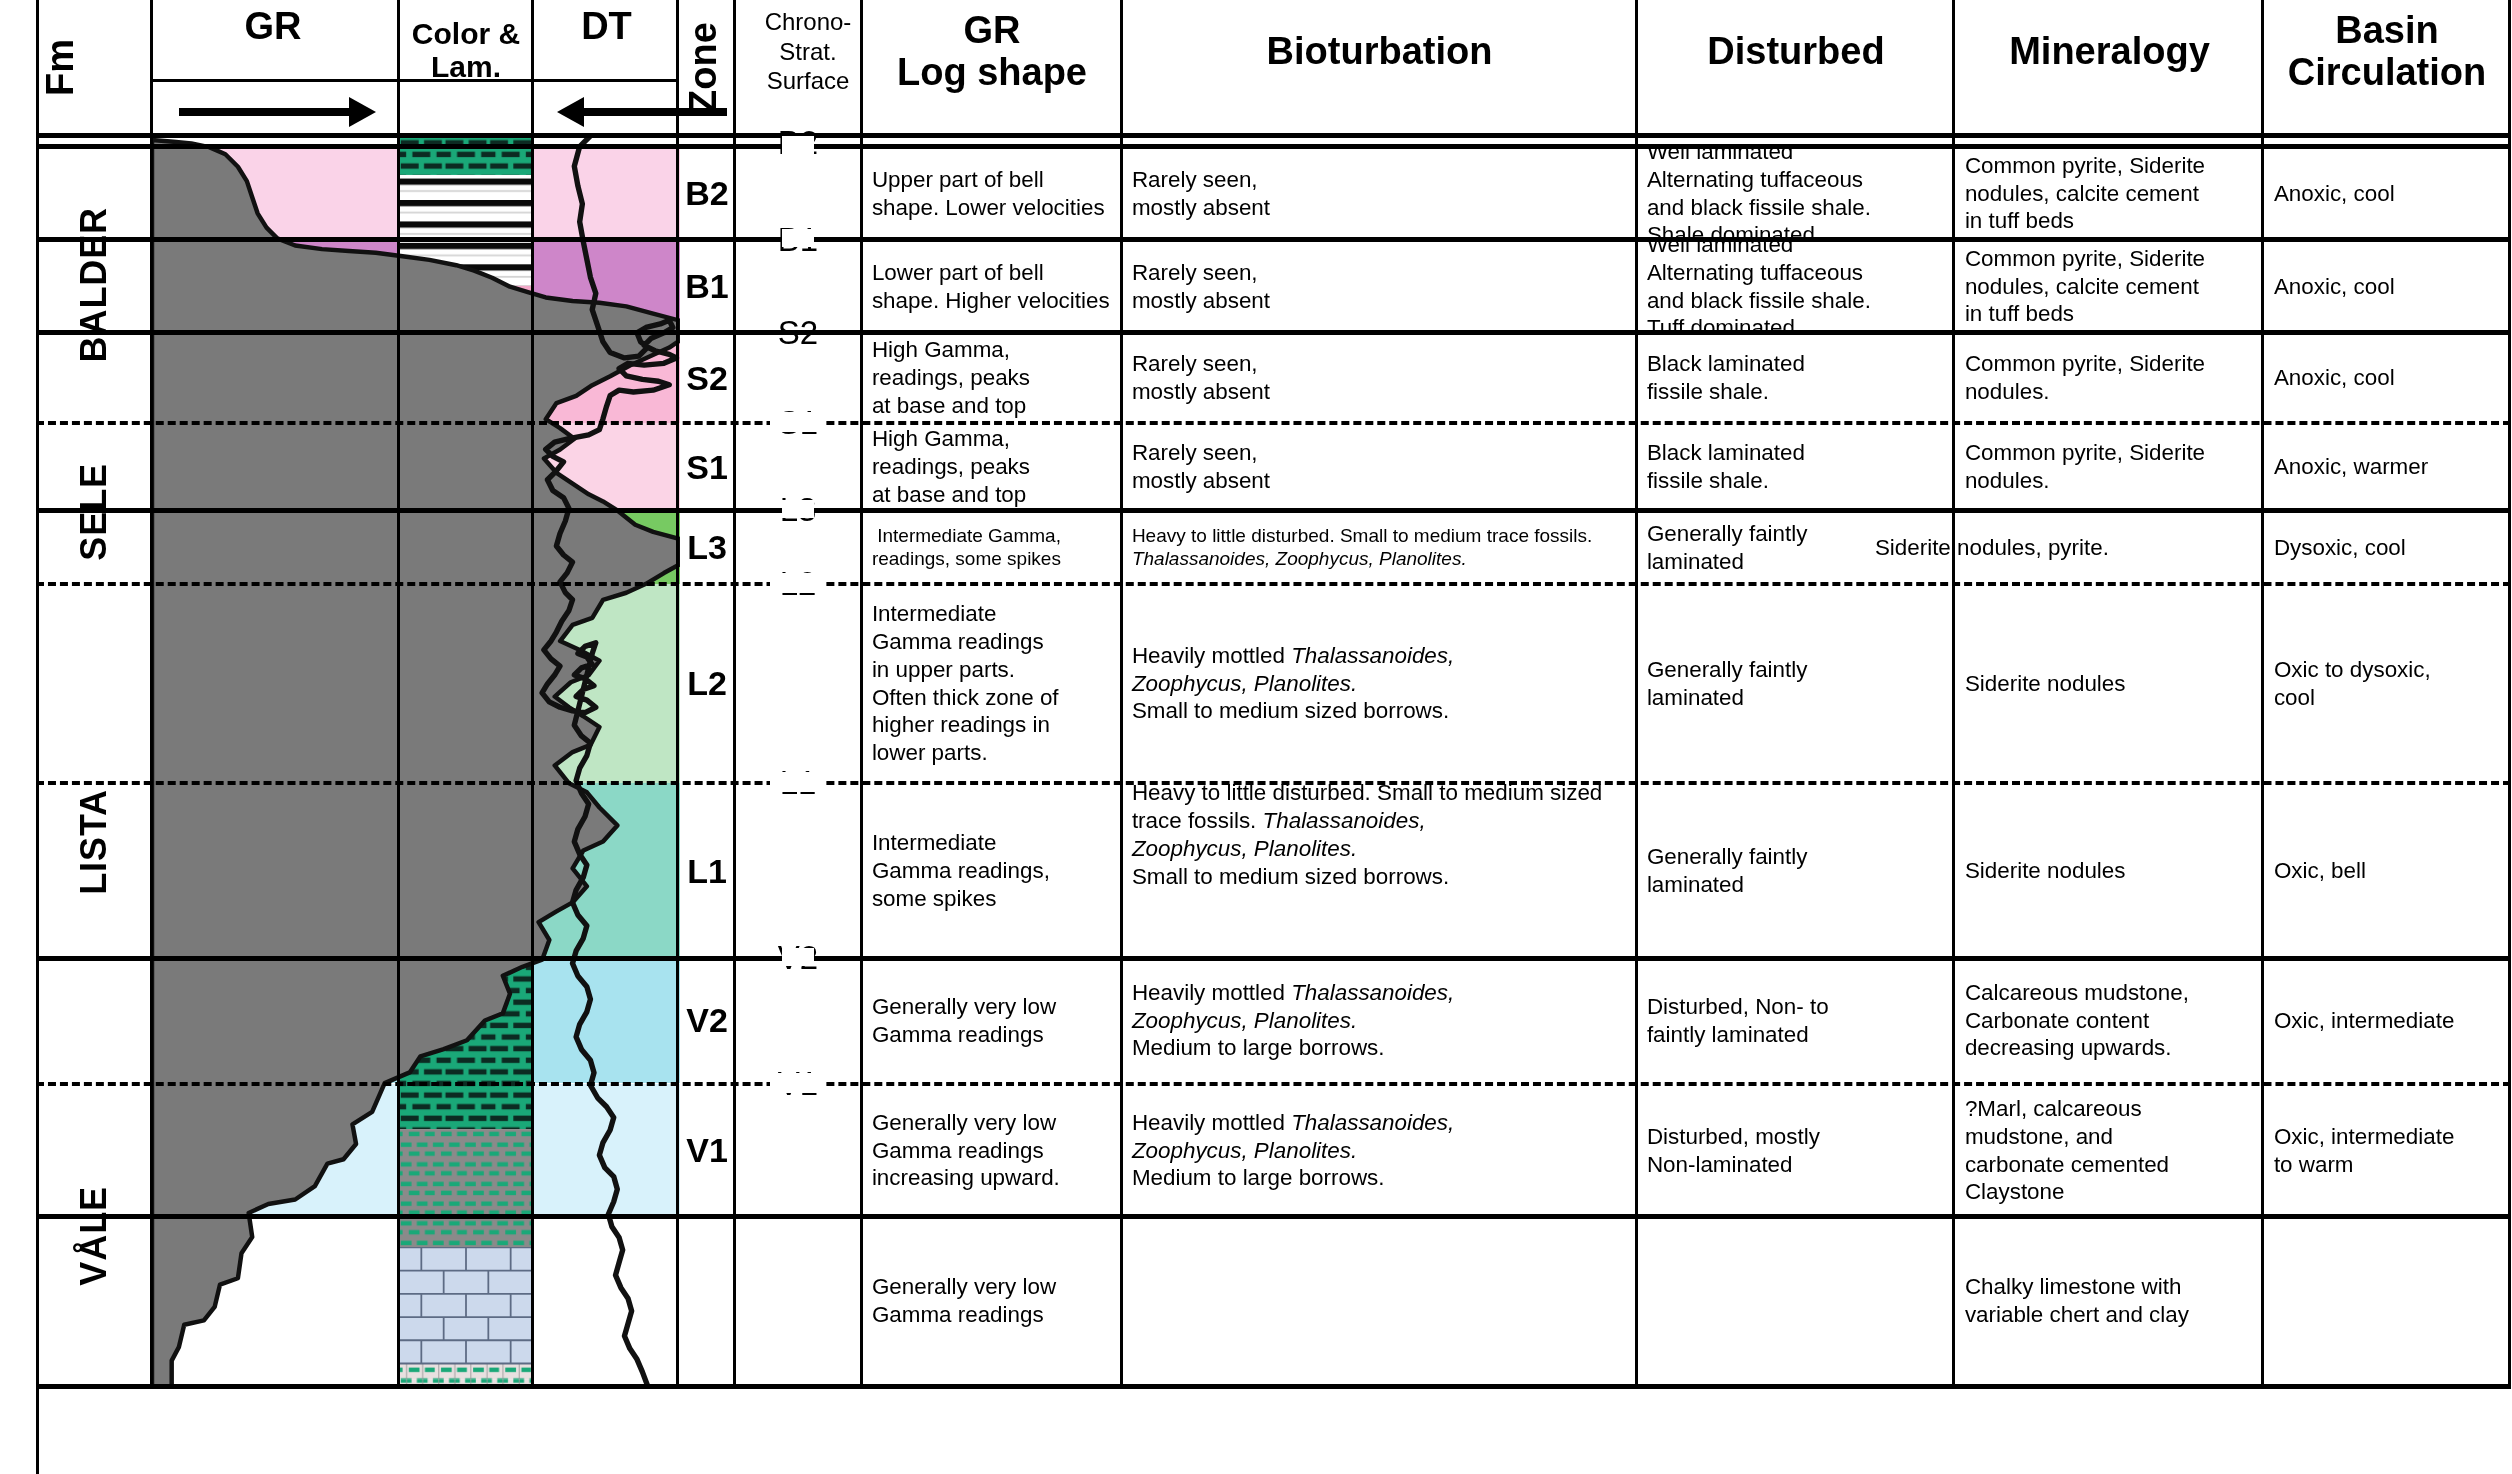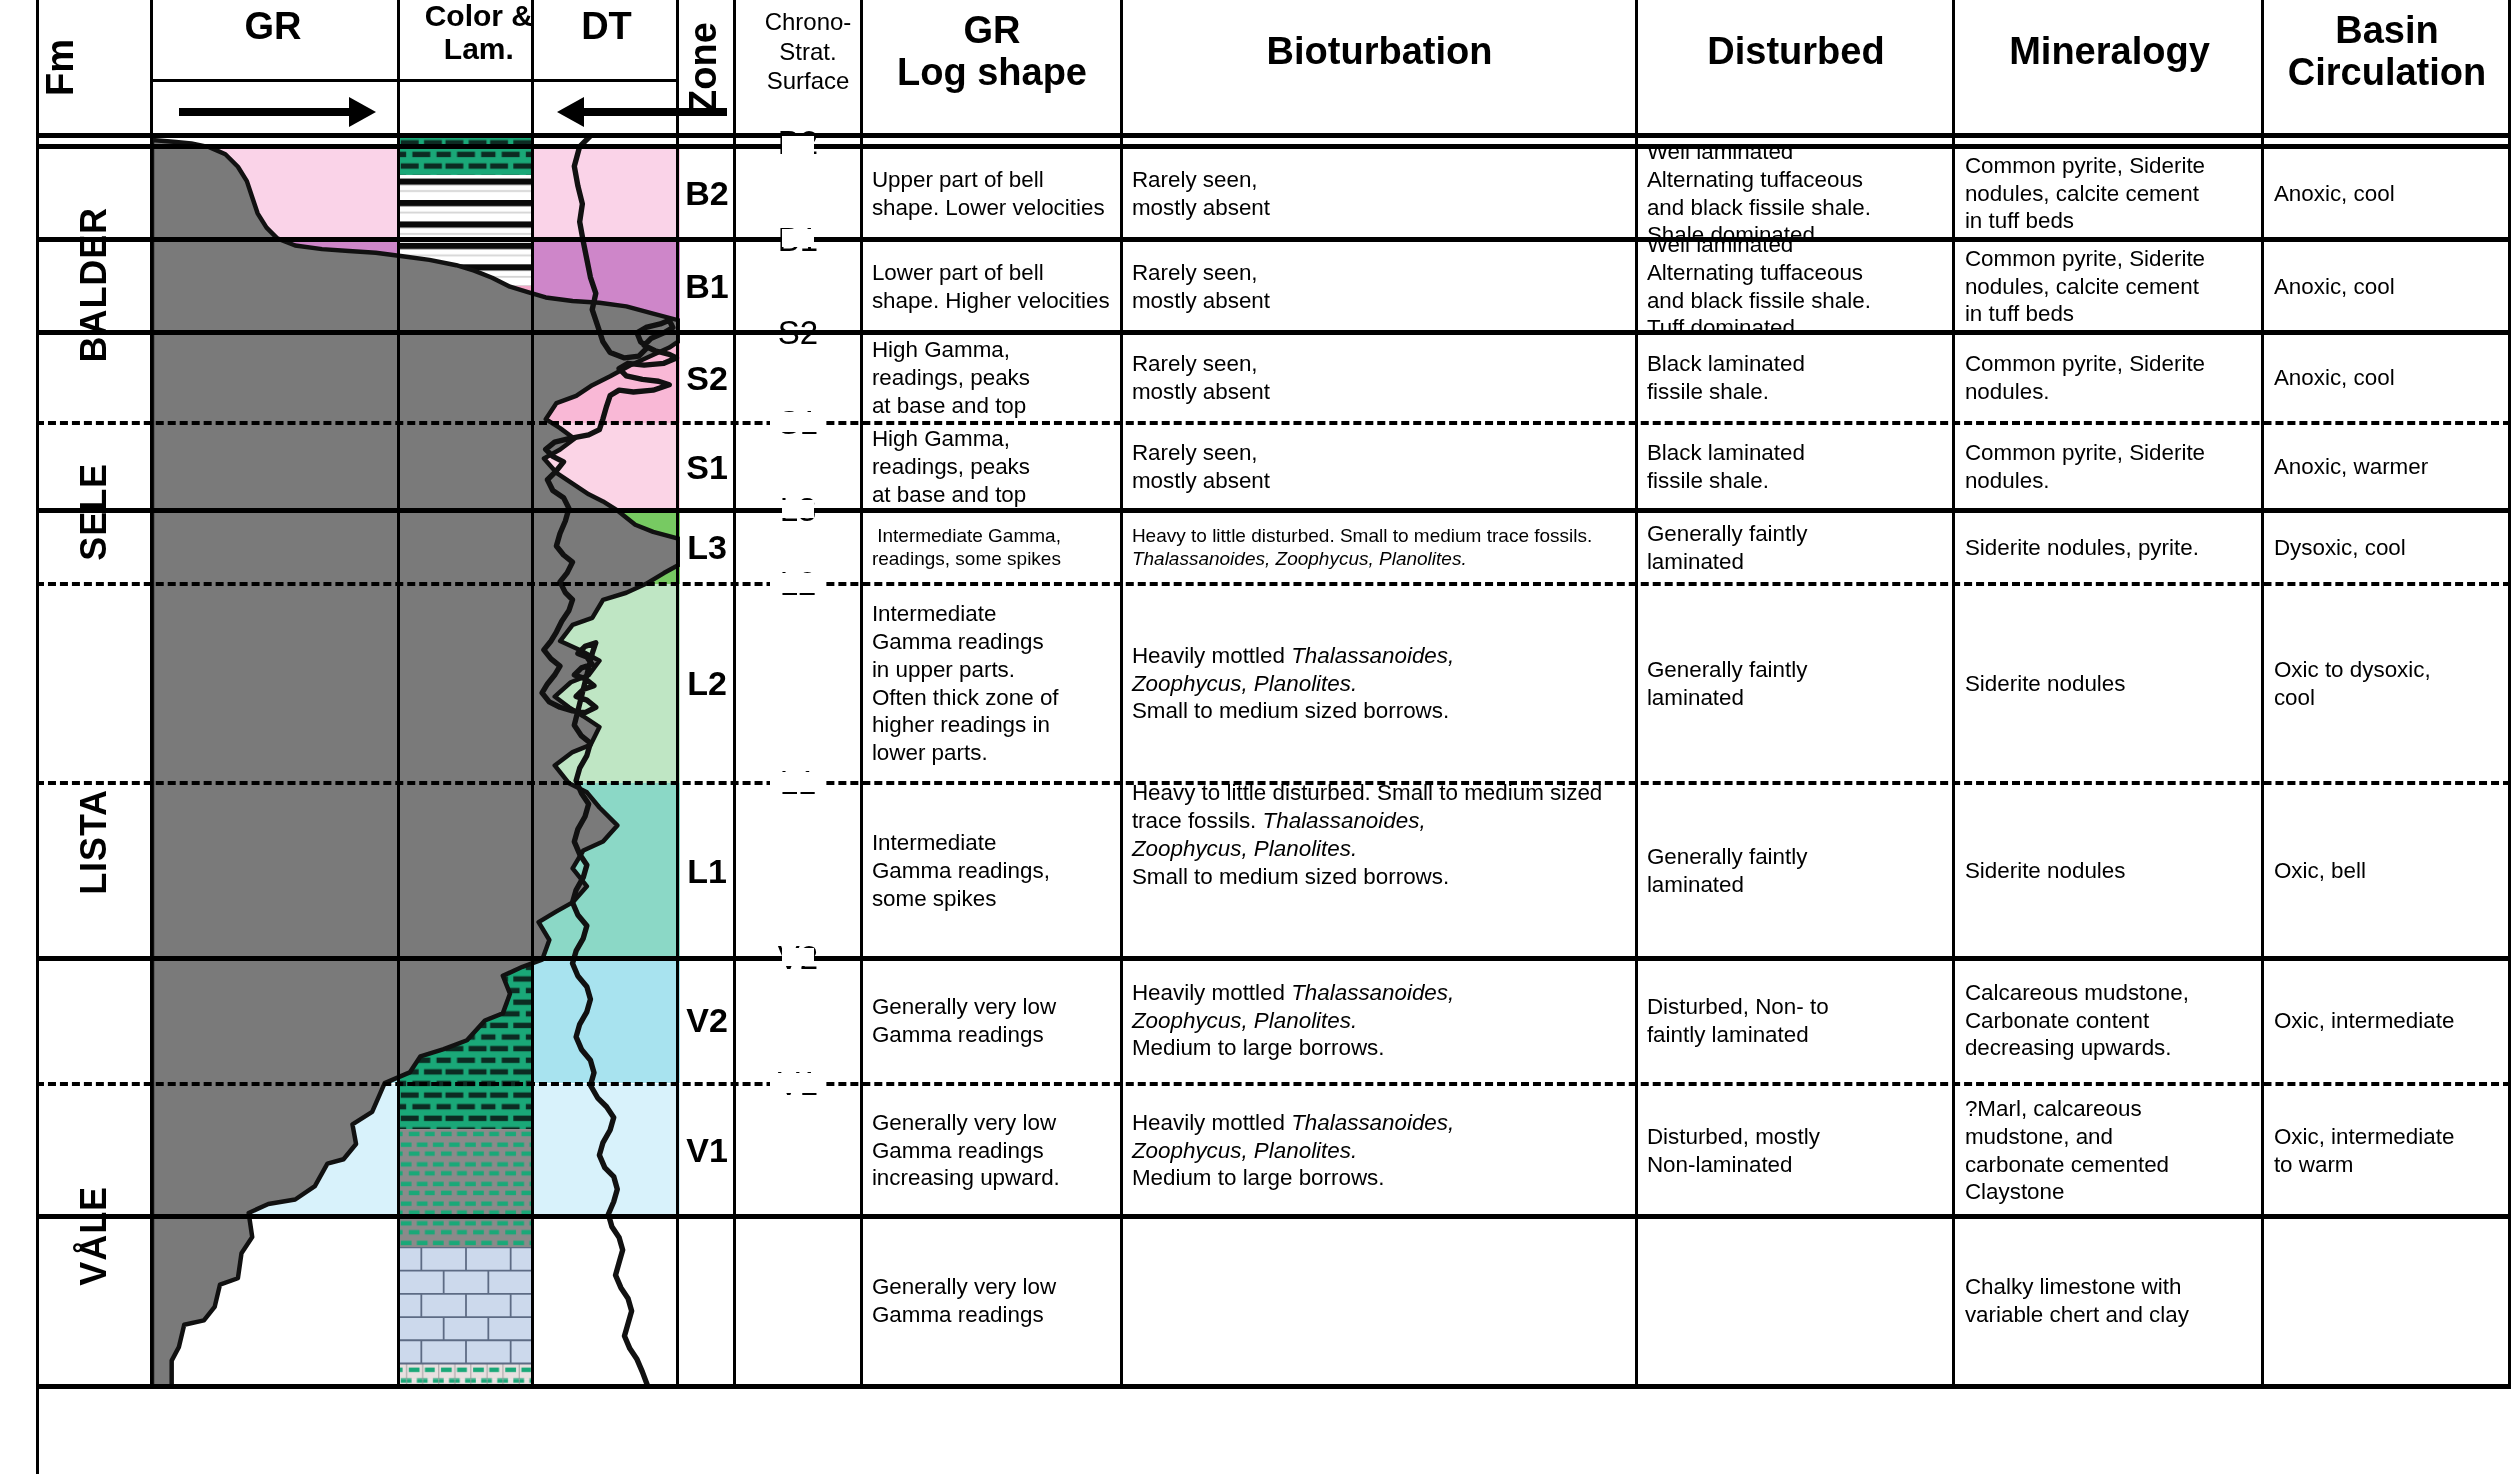--- a/index.html
+++ b/index.html
@@ -233,21 +233,21 @@
       L56,898 L48,912 L44,926 L50,940 L60,952 L64,966 L60,980
       L52,994 L48,1008 L54,1022 L64,1034 L68,1048 L64,1062
       L72,1076 L82,1086 L90,1098 L86,1112 L78,1126 L74,1140
       L80,1154 L90,1164 L94,1178 L90,1192 L84,1206 L88,1220
       L96,1232 L100,1246 L96,1260 L92,1274 L98,1288 L106,1300
       L110,1314 L106,1328 L102,1342 L108,1356 L116,1368 L122,1382 L128,1398"></path>
   </svg>
 
   <div class="hdr-label hdr-big vert-text" style="left:36px;top:3.6px;width:50px;height:127px;">Fm</div>
   <div class="hdr-label hdr-big" style="left:152px;top:1.8px;width:242px;height:50px;">GR</div>
-  <div class="hdr-label hdr-med" style="left:399px;top:0;width:134px;height:64px;white-space:pre-line;justify-content:flex-end;"><span>Color &amp;
+  <div class="hdr-label hdr-med" style="left:399px;top:18px;width:134px;height:64px;white-space:pre-line;"><span>Color &amp;
 Lam.</span></div>
   <div class="hdr-label hdr-big" style="left:535px;top:1.8px;width:143px;height:50px;">DT</div>
   <div class="hdr-label hdr-big vert-text" style="left:679px;top:3.6px;width:50px;height:127px;">Zone</div>
   <div class="hdr-label hdr-small" style="left:736px;top:1.8px;width:144px;height:99px;white-space:pre-line;line-height:1.22;"><span>Chrono-
 Strat.
 Surface</span></div>
   <div class="hdr-label hdr-big" style="left:862px;top:1.8px;width:260px;height:100px;white-space:pre-line;"><span>GR
 Log shape</span></div>
   <div class="hdr-label hdr-big" style="left:1122px;top:1.8px;width:515px;height:100px;">Bioturbation</div>
   <div class="hdr-label hdr-big" style="left:1637px;top:1.8px;width:318px;height:100px;">Disturbed</div>
@@ -383,21 +383,21 @@
       <span class="txt">Intermediate Gamma,
 readings, some spikes</span>
     </div>
   <div class="cell small" style="left:1122px;top:511px;width:515px;height:73px;">
       <span class="txt">Heavy to little disturbed. Small to medium trace fossils. <i>Thalassanoides, Zoophycus, Planolites.</i></span>
     </div>
   <div class="cell" style="left:1637px;top:511px;width:318px;height:73px;">
       <span class="txt">Generally faintly
 laminated</span>
     </div>
-  <div class="cell" style="left:1955px;top:511px;width:309px;height:73px;">
+  <div class="cell" style="left:1865px;top:511px;width:309px;height:73px;">
       <span class="txt">Siderite nodules, pyrite.</span>
     </div>
   <div class="cell" style="left:2264px;top:511px;width:246px;height:73px;">
       <span class="txt">Dysoxic, cool</span>
     </div>
 
   <div class="cell" style="left:862px;top:584px;width:260px;height:199px;">
       <span class="txt">Intermediate
 Gamma readings
 in upper parts.

